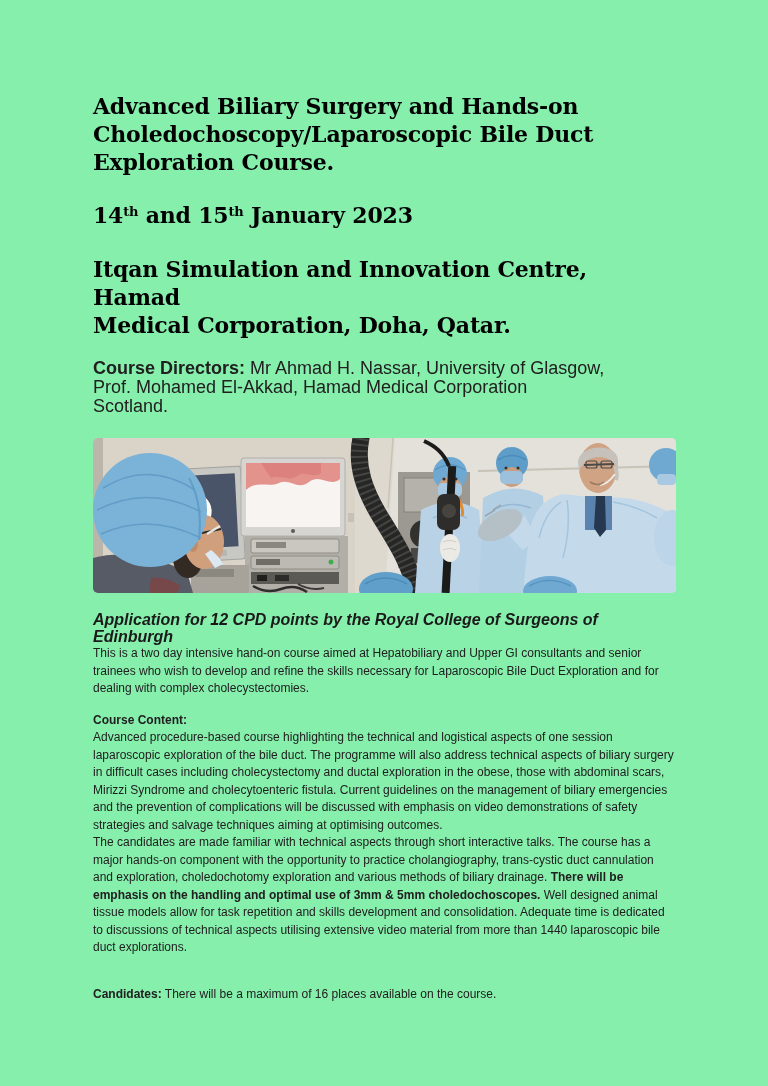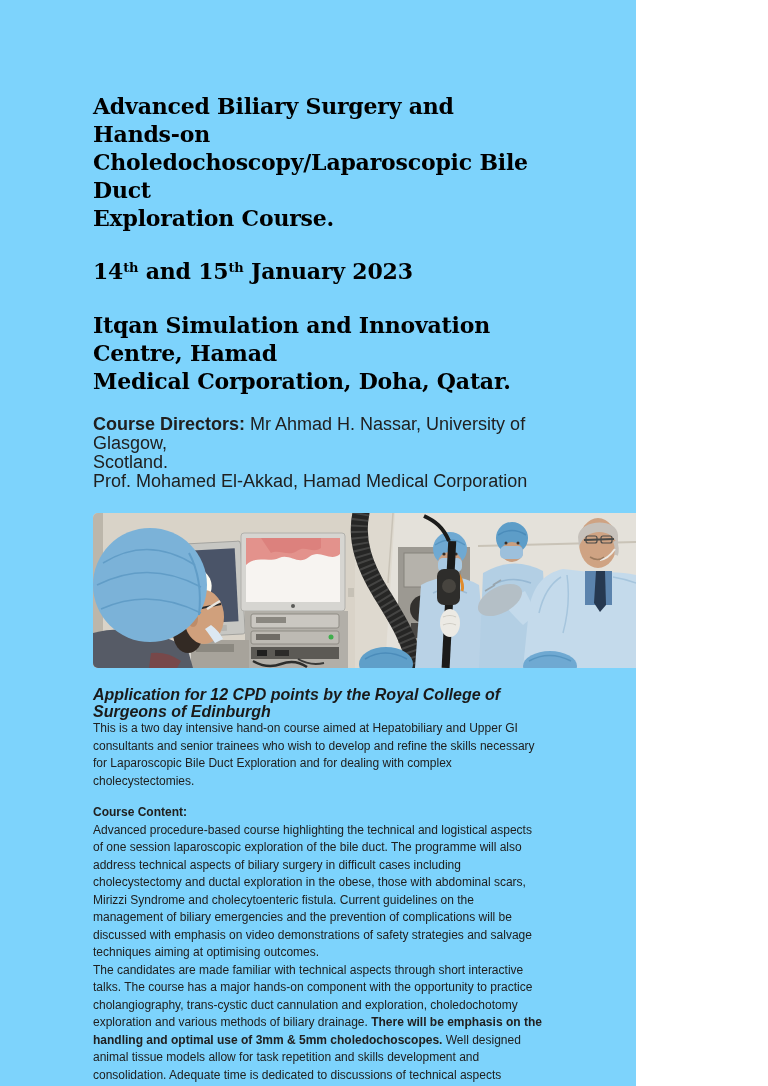--- a/index.html
+++ b/index.html
@@ -1,21 +1,21 @@
 <!DOCTYPE html>
 <html><head>
 <meta charset="utf-8">
 <style>
   html,body { margin:0; padding:0; background:#ffffff; }
   .page {
     position:relative;
-    width:636px; height:1086px;
+    width:768px; height:1086px;
     box-sizing:border-box;
     padding:92px 92px 0 93px;
-    background:#7dd3fc;
+    background:#86efac;
     font-family:"Liberation Sans", sans-serif;
     color:#1f1f1f;
     overflow:hidden;
   }
   .heading-serif {
     font-family:"DejaVu Serif", serif;
     font-weight:bold;
     color:#000;
     font-size:22px;
     line-height:28px;
@@ -63,22 +63,22 @@
     <span>14</span><span class="sup">th</span><span> and 15</span><span class="sup">th</span><span> January 2023</span>
   </div>
 
   <div class="venue heading-serif">
     <div>Itqan Simulation and Innovation Centre, Hamad</div>
     <div>Medical Corporation, Doha, Qatar.</div>
   </div>
 
   <div class="directors body-text">
     <div><span class="b">Course Directors:</span><span> Mr Ahmad H. Nassar, University of Glasgow,</span></div>
+    <div>Prof. Mohamed El-Akkad, Hamad Medical Corporation</div>
     <div>Scotland.</div>
-    <div>Prof. Mohamed El-Akkad, Hamad Medical Corporation</div>
   </div>
 
   <div class="photo-wrap" role="img" aria-label="Surgical team in blue caps, masks and gowns during hands-on choledochoscopy training in front of endoscopy monitors and equipment">
     <svg width="583" height="155" viewBox="0 0 583 155" xmlns="http://www.w3.org/2000/svg">
 
       <rect x="0" y="0" width="583" height="155" fill="#d9d3c8"></rect>
       <rect x="262" y="0" width="321" height="155" fill="#e4e1da"></rect>
       <polygon points="262,0 302,0 292,155 262,155" fill="#ded9cf"></polygon>
       <line x1="385" y1="33" x2="583" y2="28" stroke="#c9c3b7" stroke-width="2"></line>
       <line x1="300" y1="0" x2="295" y2="70" stroke="#c9c3b7" stroke-width="1.5"></line>

